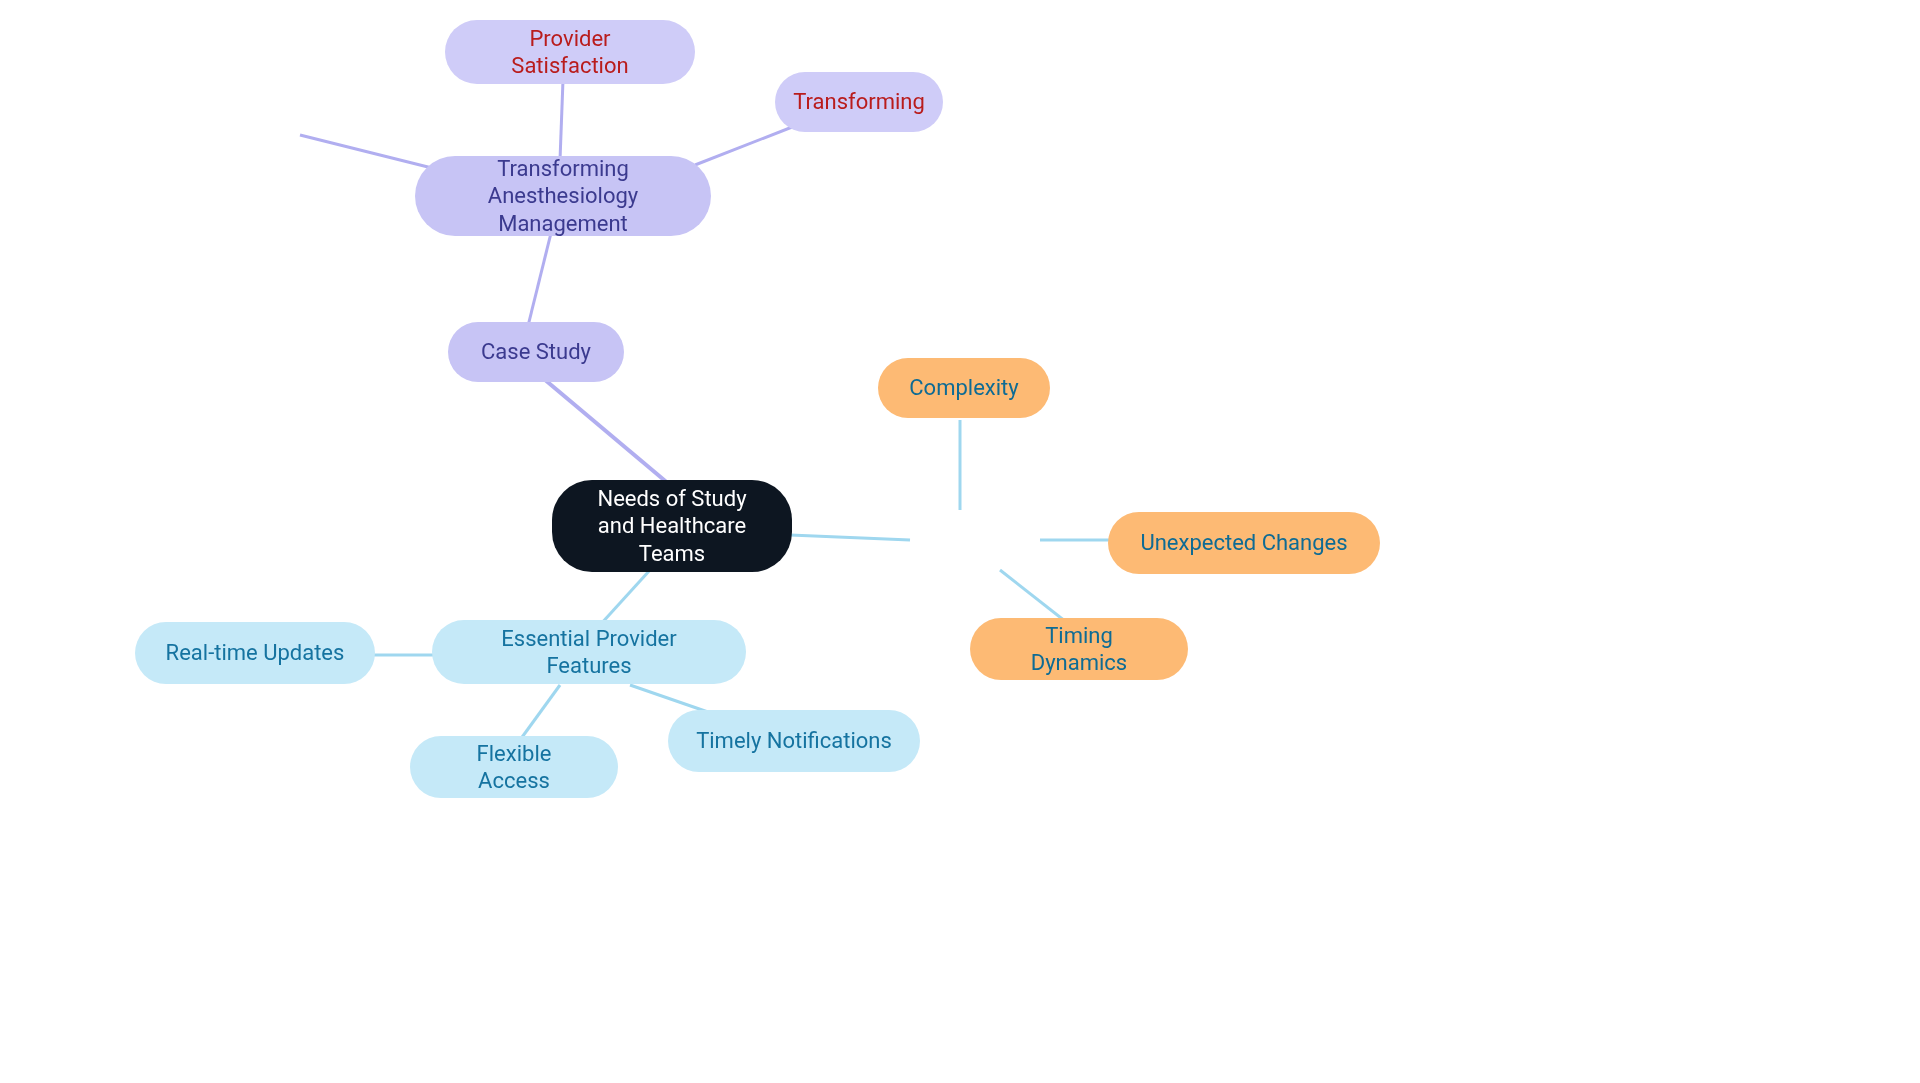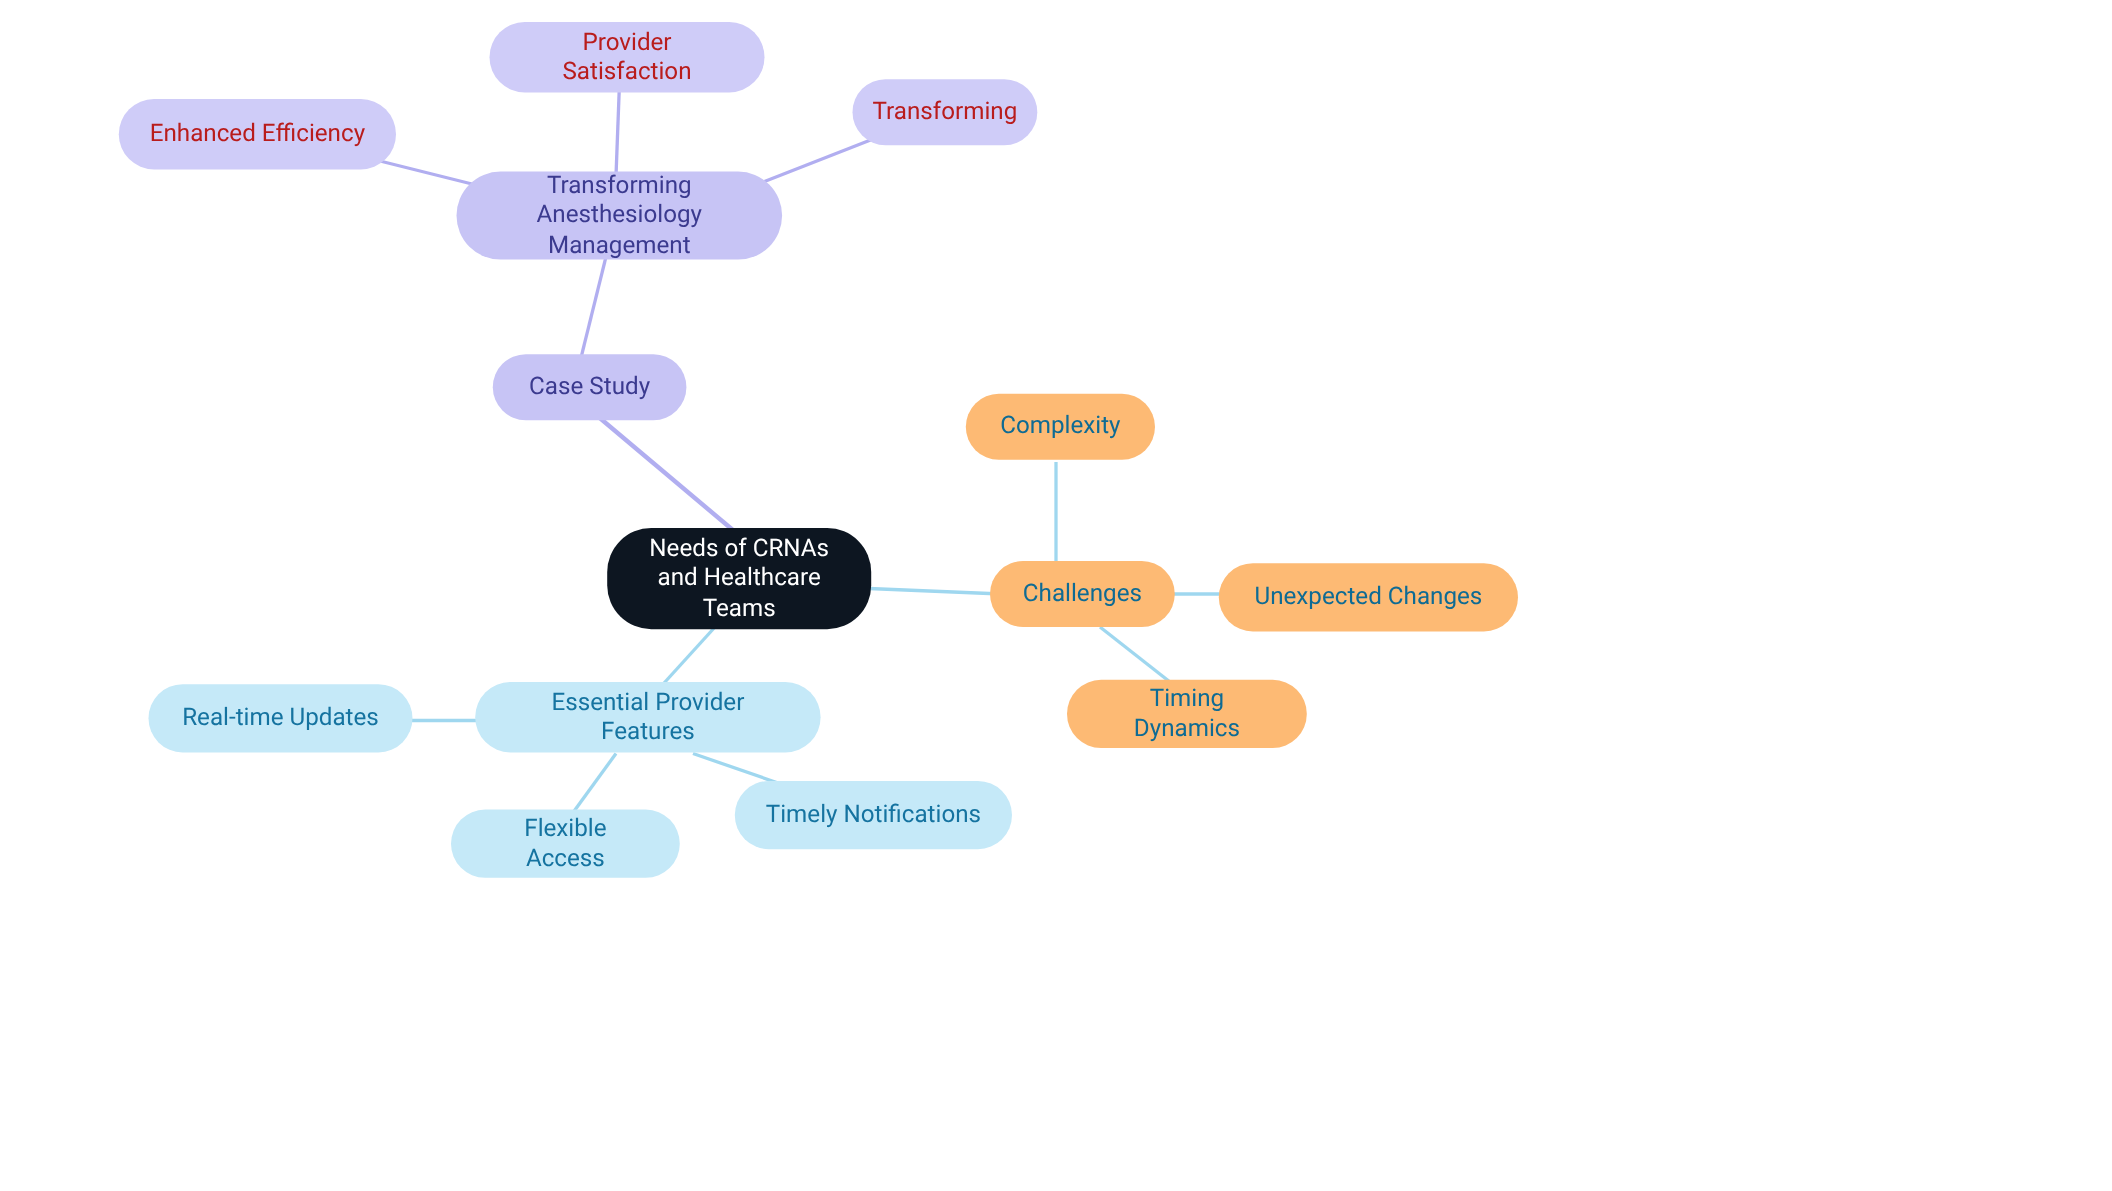--- a/index.html
+++ b/index.html
@@ -77,46 +77,40 @@
     <line x1="1040" y1="540" x2="1120" y2="540" stroke="#9fd7ef" stroke-width="3"></line>
     <line x1="1000" y1="570" x2="1070" y2="625" stroke="#9fd7ef" stroke-width="3"></line>
 
     <line x1="650" y1="570" x2="600" y2="625" stroke="#9fd7ef" stroke-width="3"></line>
     <line x1="450" y1="655" x2="330" y2="655" stroke="#9fd7ef" stroke-width="3"></line>
     <line x1="560" y1="685" x2="520" y2="740" stroke="#9fd7ef" stroke-width="3"></line>
     <line x1="630" y1="685" x2="760" y2="730" stroke="#9fd7ef" stroke-width="3"></line>
   </svg>
 
   <div class="node root" style="left:552px; top:480px; width:240px; height:92px;">
-    <span>Needs of CRNAs and Healthcare Teams</span>
+    <span>Needs of Study and Healthcare Teams</span>
   </div>
 
   <div class="node purple-mid" style="left:448px; top:322px; width:176px; height:60px;">
     <span>Case Study</span>
   </div>
 
   <div class="node purple-mid" style="left:415px; top:156px; width:296px; height:80px;">
     <span>Transforming Anesthesiology Management</span>
   </div>
 
   <div class="node purple-light" style="left:445px; top:20px; width:250px; height:64px;">
     <span>Provider Satisfaction</span>
   </div>
 
-  <div class="node purple-light" style="left:108px; top:90px; width:252px; height:64px;">
-    <span>Enhanced Efficiency</span>
-  </div>
 
   <div class="node purple-light" style="left:775px; top:72px; width:168px; height:60px;">
     <span>Transforming</span>
   </div>
 
-  <div class="node blue-mid" style="left:900px; top:510px; width:168px; height:60px;">
-    <span>Challenges</span>
-  </div>
 
   <div class="node blue-mid" style="left:878px; top:358px; width:172px; height:60px;">
     <span>Complexity</span>
   </div>
 
   <div class="node blue-mid" style="left:1108px; top:512px; width:272px; height:62px;">
     <span>Unexpected Changes</span>
   </div>
 
   <div class="node blue-mid" style="left:970px; top:618px; width:218px; height:62px;">

